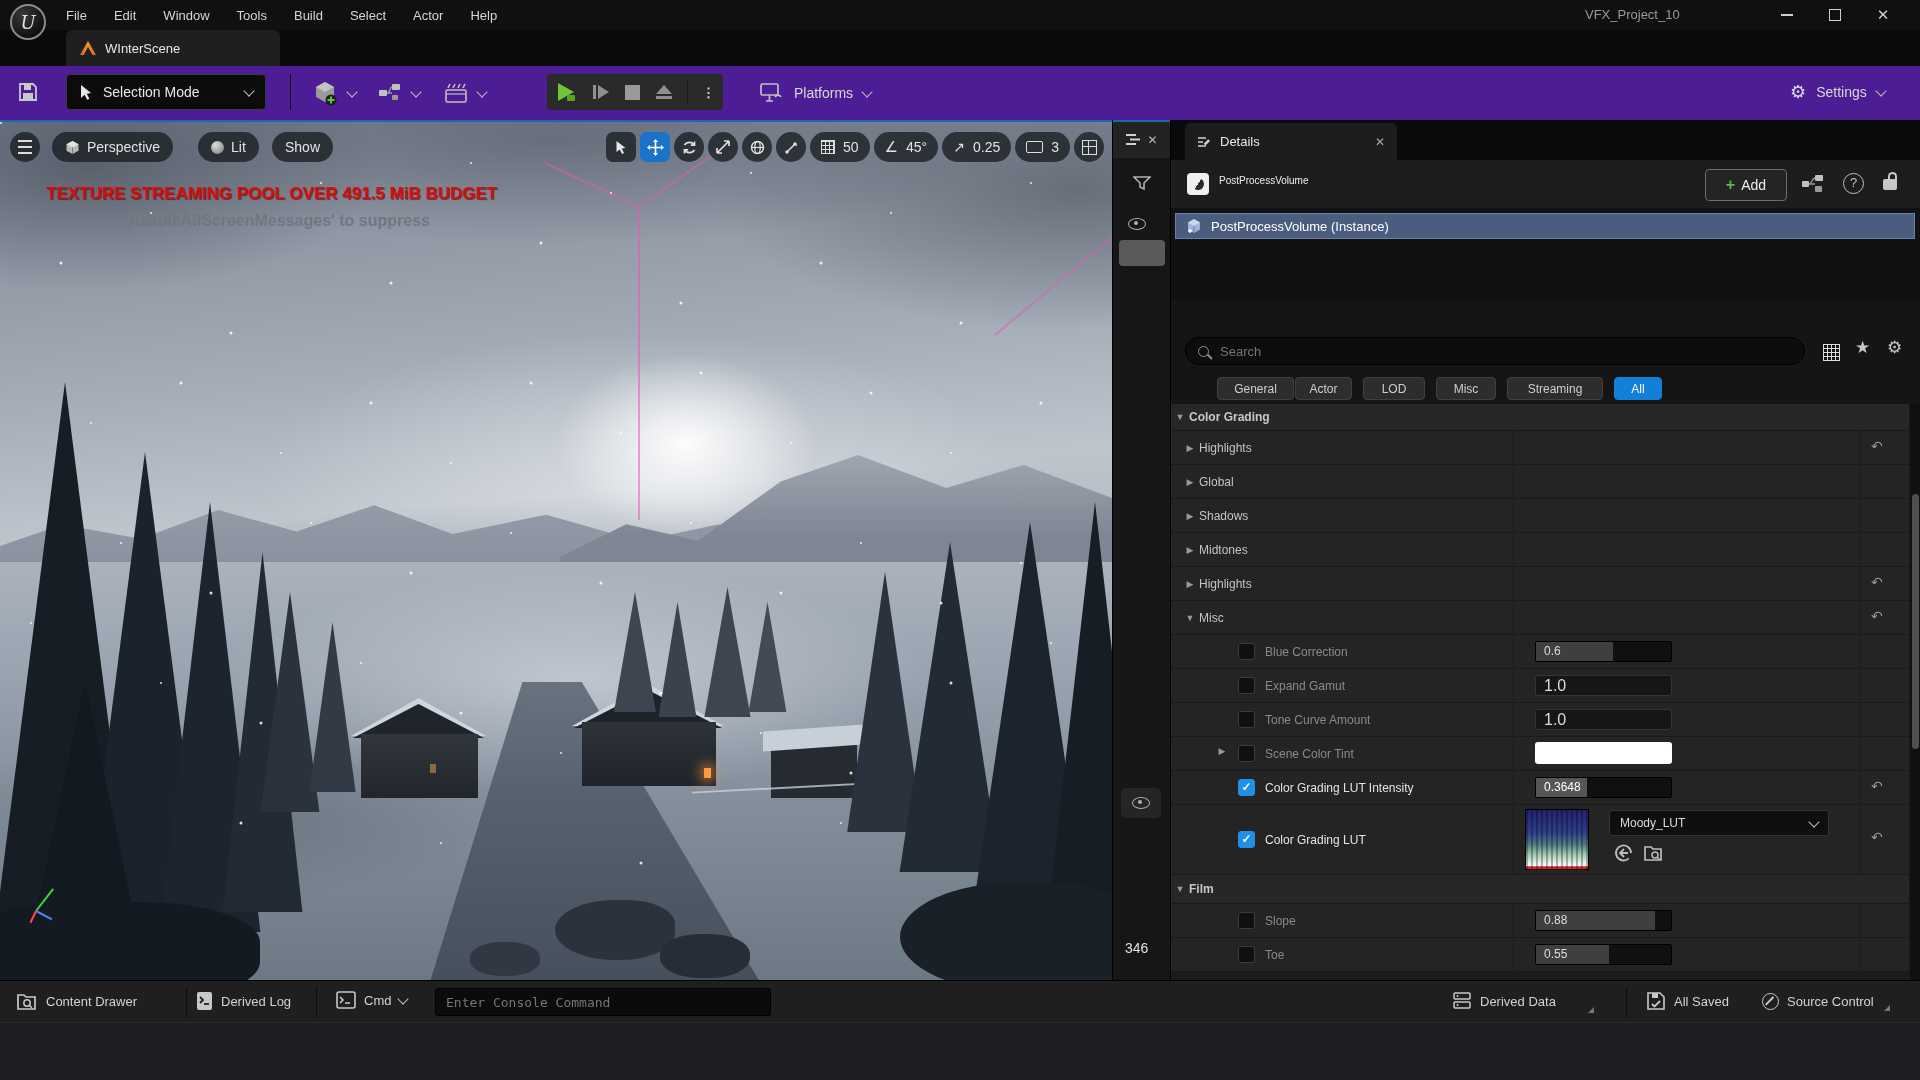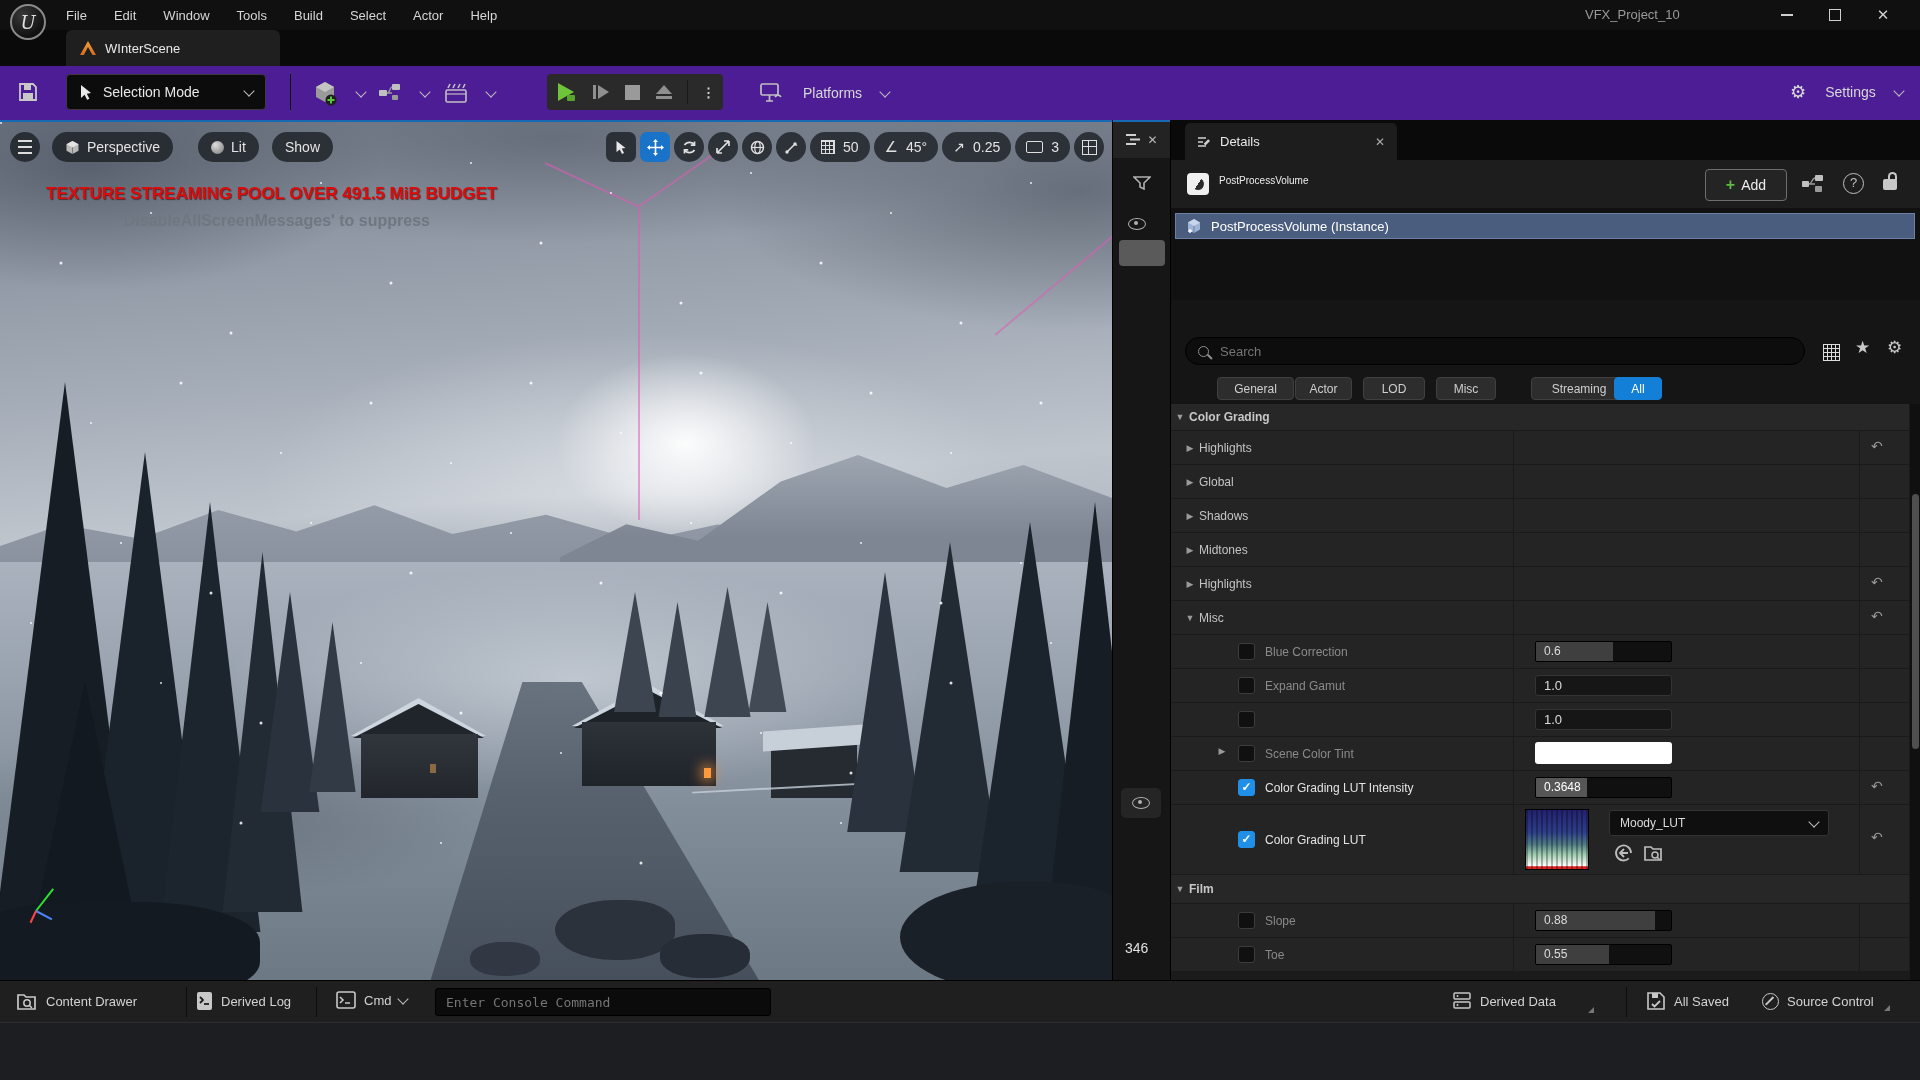--- a/index.html
+++ b/index.html
@@ -9,21 +9,21 @@
   .flex{display:flex;align-items:center;}
   
   #titlebar{left:0;top:0;width:1920px;height:30px;background:#101010;}
   .menu-item{color:#d6d6d6;font-size:13px;padding:0 2px;cursor:default;}
   #project-name{color:#9a9a9a;}
   .winbtn{width:30px;height:22px;display:flex;align-items:center;justify-content:center;color:#cfcfcf;}
   #tabrow{left:0;top:30px;width:1920px;height:36px;background:#0a0a0a;}
   #level-tab{left:66px;top:0;width:214px;height:36px;background:#1f1f1f;border-radius:6px 6px 0 0;
              display:flex;align-items:center;gap:9px;padding-left:14px;box-sizing:border-box;color:#e8e8e8;}
   #toolbar{left:0;top:66px;width:1920px;height:54px;background:#4c1d95;border-bottom:1px solid #000;}
-  .tbtn{display:flex;align-items:center;gap:19px;color:#d8d8d8;}
+  .tbtn{display:flex;align-items:center;gap:10px;color:#d8d8d8;}
   .chv{width:7px;height:7px;border-right:1.6px solid #bdbdbd;border-bottom:1.6px solid #bdbdbd;
        transform:rotate(45deg);display:inline-block;margin-top:-3px;}
   .sep-v{width:1px;background:#0c0c0c;}
   #selmode{left:66px;top:8px;width:200px;height:36px;background:#0c0c0c;border:1px solid #3a3a3a;border-radius:4px;
            display:flex;align-items:center;gap:9px;padding:0 12px;box-sizing:border-box;}
   #playgroup{left:547px;top:8px;width:176px;height:36px;background:#2a2a2a;border-radius:4px;
              display:flex;align-items:center;justify-content:space-around;}
   
   #viewport{left:0;top:120px;width:1112px;height:860px;overflow:hidden;background:#8b94a0;border-top:2px solid #1669b2;box-sizing:border-box;}
   .vp-pill{height:30px;background:rgba(26,29,34,.78);border-radius:15px;display:flex;align-items:center;
@@ -51,21 +51,21 @@
   .exp{color:#9a9a9a;font-size:9px;width:18px;text-align:center;}
   .plabel{color:#c4c4c4;font-size:12px;}
   .dim{color:#8a8a8a;}
   .cb{position:absolute;left:67px;top:8px;width:17px;height:17px;border-radius:3px;background:#101010;border:1px solid #3c3c3c;box-sizing:border-box;}
   .cb.on{background:#1f8fe8;border-color:#1f8fe8;color:#fff;font-size:12px;line-height:15px;text-align:center;font-weight:bold;}
   .slider{position:absolute;left:364px;top:6px;width:137px;height:21px;background:#101010;border:1px solid #000;
           border-radius:2px;overflow:hidden;box-sizing:border-box;}
   .slider .fill{height:100%;background:#3f3f3f;}
   .slider .val{position:absolute;left:8px;top:0;line-height:19px;font-size:12px;color:#dcdcdc;}
   .spin{position:absolute;left:364px;top:6px;width:137px;height:21px;background:#161616;border:1px solid #343434;
-        border-radius:3px;box-sizing:border-box;color:#dcdcdc;font-size:13px;line-height:19px;padding-left:8px;}
+        border-radius:3px;box-sizing:border-box;color:#dcdcdc;font-size:16px;line-height:19px;padding-left:8px;}
   .reset{position:absolute;left:700px;top:7px;color:#9a9a9a;font-size:14px;}
   .cathdr{position:absolute;left:0;width:738px;height:28px;background:#272727;border-bottom:1px solid #1a1a1a;
           display:flex;align-items:center;font-weight:bold;color:#c8c8c8;font-size:12px;}
   
   #statusbar{left:0;top:980px;width:1920px;height:42px;background:#1f1f1f;border-top:1px solid #000;box-sizing:border-box;}
   .sbtn{display:flex;align-items:center;gap:8px;color:#d2d2d2;font-size:13px;}
   .cornermark{width:0;height:0;border-left:6px solid transparent;border-bottom:6px solid #777;}
   #taskbar{left:0;top:1022px;width:1920px;height:58px;background:#1d1e22;border-top:1px solid #2c2d31;box-sizing:border-box;}
   
   .eye{width:16px;height:10px;border:1.6px solid #b0b0b0;border-radius:50%;position:relative;}
@@ -424,21 +424,21 @@
       </div>
     <div class="a chip" style="left:124px;top:257px;width:57px;">
         <span>Actor</span>
       </div>
     <div class="a chip" style="left:192px;top:257px;width:62px;">
         <span>LOD</span>
       </div>
     <div class="a chip" style="left:265px;top:257px;width:60px;">
         <span>Misc</span>
       </div>
-    <div class="a chip" style="left:336px;top:257px;width:96px;margin-left:24px;">
+    <div class="a chip" style="left:336px;top:257px;width:96px;">
         <span>Streaming</span>
       </div>
     <div class="a chip" style="left:443px;top:257px;width:48px;background:#147fd7;border-color:#147fd7;color:#fff;">
         <span>All</span>
       </div>
 
     <div class="a" style="left:0;top:284px;width:750px;height:576px;background:#1b1b1b;overflow:hidden;">
       <div class="cathdr" style="top:0;height:26px;">
         <span class="exp">▼</span>
           <span>Color Grading</span>
@@ -512,20 +512,23 @@
         <div class="cb"></div>
         <div class="name" style="padding-left:94px;">
             <span class="plabel dim">Expand Gamut</span>
           </div>
         <div class="pdiv"></div>
           <div class="pdiv2"></div>
         <div class="spin">1.0</div>
       </div>
       <div class="prow" style="top:299px;">
         <div class="cb"></div>
+        <div class="name" style="padding-left:94px;">
+            <span class="plabel dim">Tone Curve Amount</span>
+          </div>
         <div class="pdiv"></div>
           <div class="pdiv2"></div>
         <div class="spin">1.0</div>
       </div>
       <div class="prow" style="top:333px;">
         <span class="a exp" style="left:42px;top:9px;">▶</span>
         <div class="cb"></div>
         <div class="name" style="padding-left:94px;">
             <span class="plabel dim">Scene Color Tint</span>
           </div>

